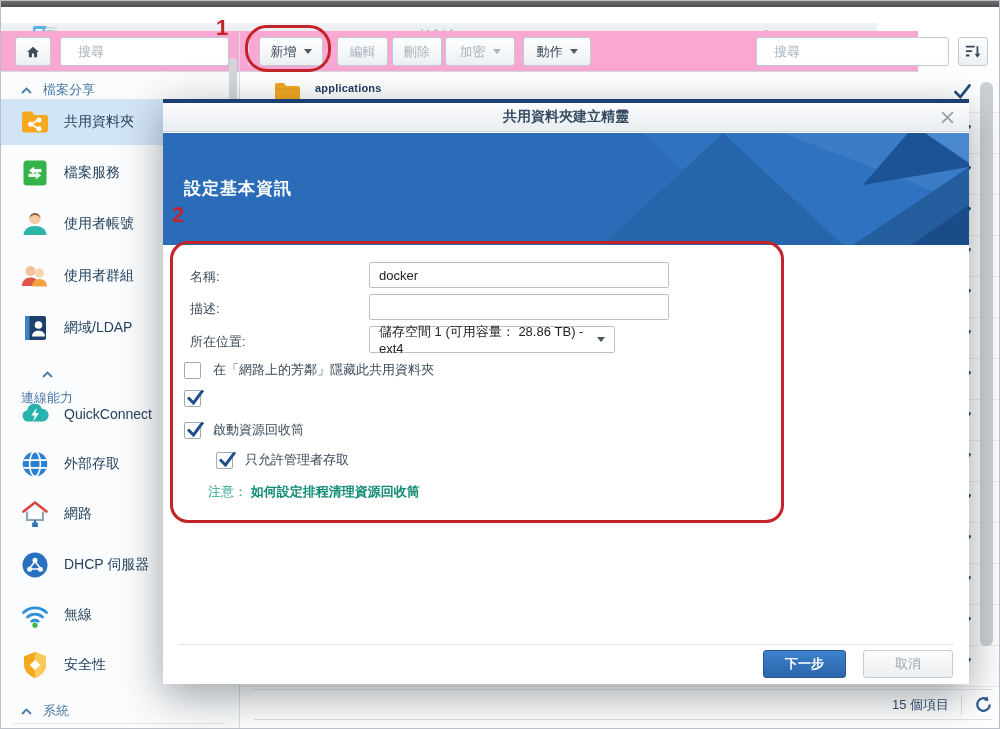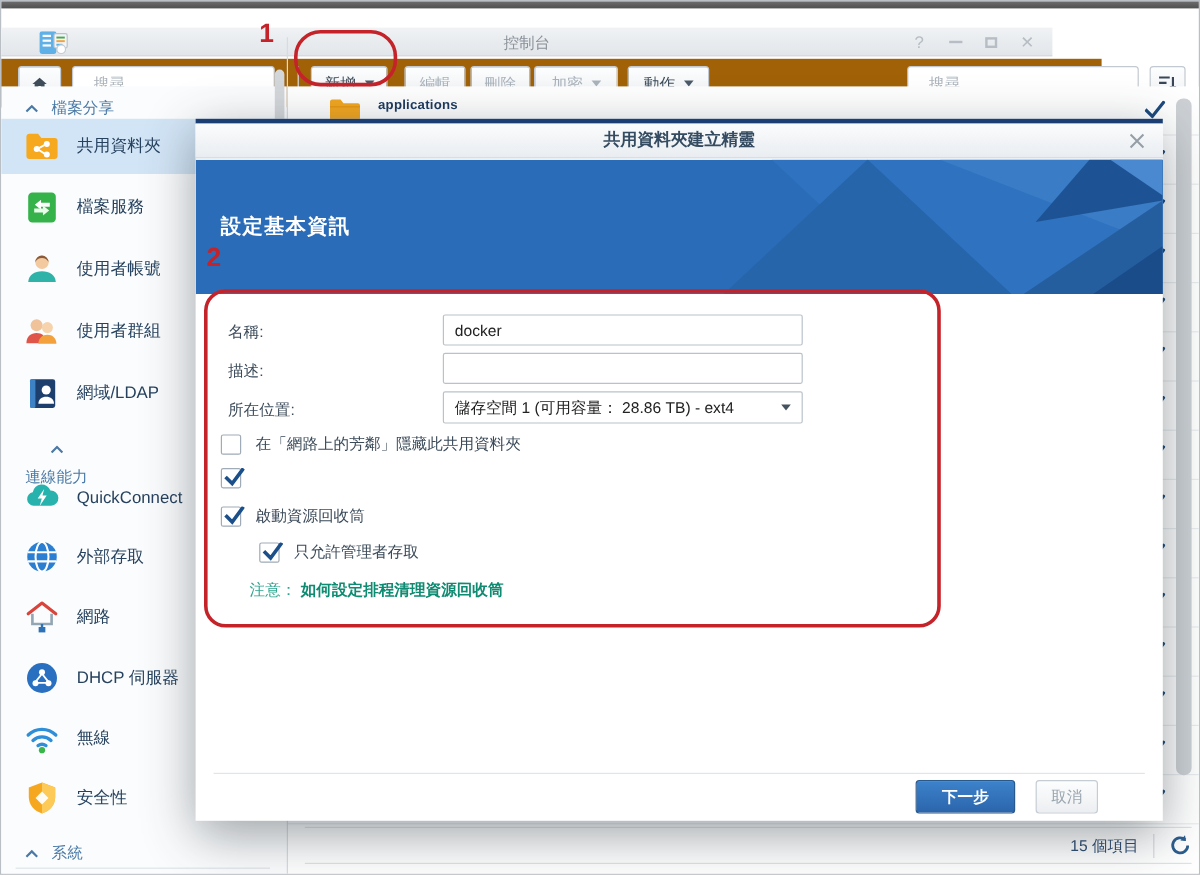--- a/index.html
+++ b/index.html
@@ -9,21 +9,21 @@
   
   .top-strip{position:absolute;left:0;top:0;width:1000px;height:6px;background:linear-gradient(#6e6e6e,#4f4f4f);}
   .titlebar{position:absolute;left:0;top:6px;width:876px;height:24px;background:linear-gradient(#f0f2f4,#e2e6ea);border-bottom:1px solid #cfd4d9;margin-top:16px;}
   .app-icon{position:absolute;left:30px;top:3px;width:30px;height:20px;}
   .win-title{position:absolute;left:0;right:0;top:4px;text-align:center;font-size:13px;color:#8a9199;}
   .win-controls{position:absolute;right:14px;top:3px;display:flex;gap:16px;align-items:center;color:#b6bdc4;font-size:14px;height:18px;}
   .wc{display:inline-flex;align-items:center;justify-content:center;width:14px;height:14px;cursor:default;}
   .wc-min i{display:block;width:11px;height:0;border-top:2px solid #b6bdc4;}
   .wc-max i{display:block;width:10px;height:9px;border:2px solid #b6bdc4;}
   
-  .toolbar{position:absolute;left:0;top:48px;width:917px;height:41px;background:#a16207;border-bottom:1px solid #d6dbdf;}
+  .toolbar{position:absolute;left:0;top:30px;width:917px;height:41px;background:#f9a8d4;border-bottom:1px solid #d6dbdf;}
   .tbtn{position:absolute;top:6px;height:29px;border:1px solid #c2c9d0;border-radius:3px;
     background:linear-gradient(#fdfefe,#edf0f3);color:#3b4a5a;font-size:13px;display:flex;align-items:center;justify-content:center;gap:7px;padding:0 10px;cursor:pointer;}
   .tbtn.disabled{color:#a9b2bb;}
   .caret{width:0;height:0;border-left:4px solid transparent;border-right:4px solid transparent;border-top:5px solid #4b5a69;}
   .tbtn.disabled .caret{border-top-color:#aab3bc;}
   .tsearch{position:absolute;top:6px;height:29px;border:1px solid #c2c9d0;border-radius:3px;background:#fff;display:flex;align-items:center;padding:0 8px;gap:7px;}
   .tsearch input{border:none;outline:none;flex:1;font-size:13px;color:#333;background:transparent;font-family:inherit;}
   .tsearch input::placeholder{color:#aab2ba;}
   .tb-sep{position:absolute;left:247px;top:6px;width:1px;height:29px;background:#dde1e5;}
   
@@ -50,32 +50,32 @@
   
   .dialog{position:absolute;left:162px;top:98px;width:806px;height:585px;background:#fff;box-shadow:0 12px 40px rgba(40,50,60,.45);z-index:10;}
   .d-top{height:4px;background:#1b3f72;}
   .d-titlebar{height:29px;background:linear-gradient(#fbfcfd,#e9edf1);border-bottom:1px solid #cfd6dc;position:relative;display:flex;align-items:center;justify-content:center;font-size:14px;font-weight:600;color:#344b61;}
   .d-close{position:absolute;right:14px;top:7px;cursor:pointer;line-height:0;}
   .d-banner{position:absolute;left:0;top:34px;width:806px;height:112px;overflow:hidden;}
   .d-banner svg{position:absolute;left:0;top:0;}
   .d-banner h2{position:absolute;left:21px;top:44px;margin:0;color:#fff;font-size:17px;font-weight:bold;letter-spacing:1px;}
   .f-label{position:absolute;left:27px;font-size:13px;color:#3b4document;color:#3b4a59;}
   .f-input{position:absolute;left:206px;width:300px;height:26px;border:1px solid #b9c2cb;border-radius:2px;font-size:13px;padding:0 9px;color:#222;font-family:inherit;background:#fff;}
-  .f-select{position:absolute;left:206px;width:300px;height:27px;border:1px solid #b9c2cb;border-radius:2px;background:#fff;display:flex;align-items:center;font-size:13px;color:#222;padding:0 9px;cursor:pointer;}
+  .f-select{position:absolute;left:206px;width:246px;height:27px;border:1px solid #b9c2cb;border-radius:2px;background:#fff;display:flex;align-items:center;font-size:13px;color:#222;padding:0 9px;cursor:pointer;}
   .f-select .caret{margin-left:auto;border-top-color:#45535f;}
   .cb-row{position:absolute;display:flex;align-items:center;gap:12px;font-size:13px;color:#3b4a59;cursor:pointer;}
   .cb{width:17px;height:17px;border:1px solid #9fabb6;border-radius:2px;background:#fff;position:relative;flex-shrink:0;}
   .cb svg{position:absolute;left:1px;top:-1px;}
   .d-note{position:absolute;left:45px;top:384px;font-size:13px;}
   .note-prefix{color:#2da48e;}
   .note-link{color:#0f8b72;font-weight:bold;cursor:pointer;}
   .d-divider{position:absolute;left:15px;right:15px;top:545px;height:1px;background:#e1e5e9;}
   .d-btn{position:absolute;top:551px;height:28px;border-radius:3px;font-size:13px;display:flex;align-items:center;justify-content:center;cursor:pointer;font-family:inherit;}
   .d-next{left:600px;width:83px;background:linear-gradient(#3c82cb,#2b65ab);border:1px solid #27598f;color:#fff;font-weight:bold;}
-  .d-cancel{left:700px;width:52px;background:linear-gradient(#fcfdfd,#eceff2);border:1px solid #c5ccd3;color:#9aa5af;text-align:right;}
+  .d-cancel{left:700px;width:90px;background:linear-gradient(#fcfdfd,#eceff2);border:1px solid #c5ccd3;color:#9aa5af;text-align:right;}
   
   .ann{position:absolute;z-index:30;pointer-events:none;}
   .ann-num{font-size:22px;font-weight:bold;color:#c4232a;}
   .ann-ring1{left:244px;top:24px;width:86px;height:47px;border:3px solid #c4232a;border-radius:22px;}
   .ann-num1{left:215px;top:14px;}
   .ann-num2{left:171px;top:201px;}
   .ann-ring2{left:169px;top:240px;width:614px;height:282px;border:3px solid #c4232a;border-radius:18px;}
 </style>
 </head>
 <body>

